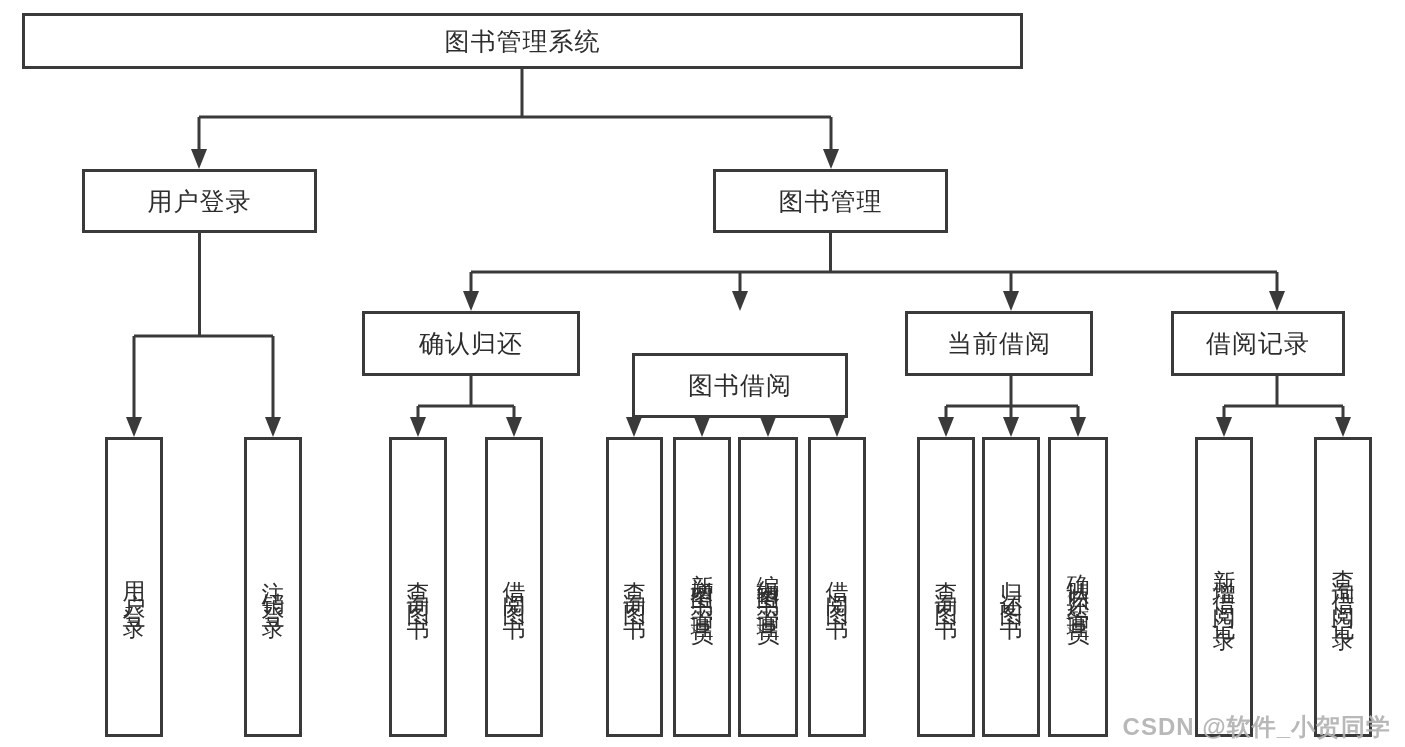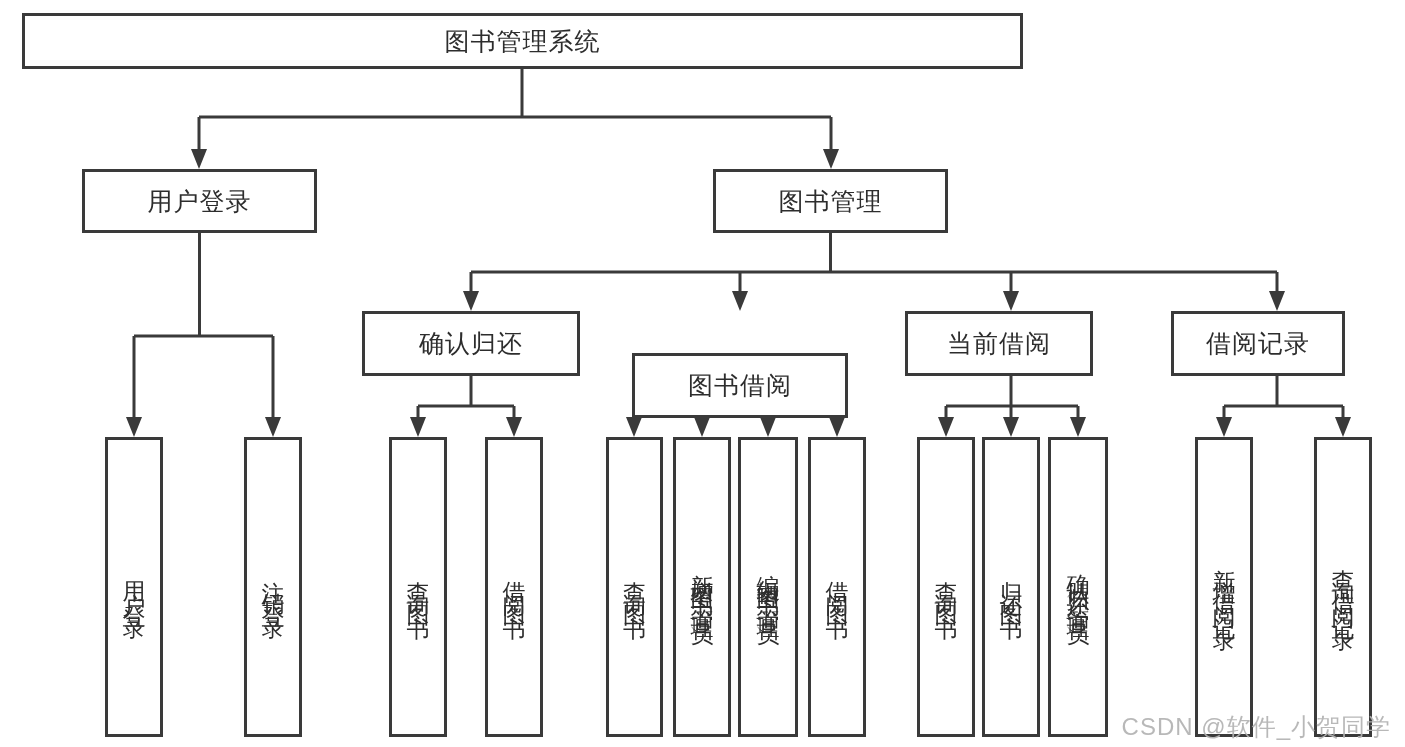--- a/index.html
+++ b/index.html
@@ -39,20 +39,21 @@
   .box.v.tight .vlabel{letter-spacing:7px;}
   .watermark{
     position:absolute;
     right:14px;bottom:4px;
     font-size:24px;
     color:var(--watermark);
     opacity:.92;
     letter-spacing:1px;
     z-index:5;
     white-space:nowrap;
+    font-weight:bold;
   }
 </style>
 </head>
 <body>
 
 <div class="canvas">
 
   <svg class="connectors" viewBox="0 0 1405 747">
 
     <g>

